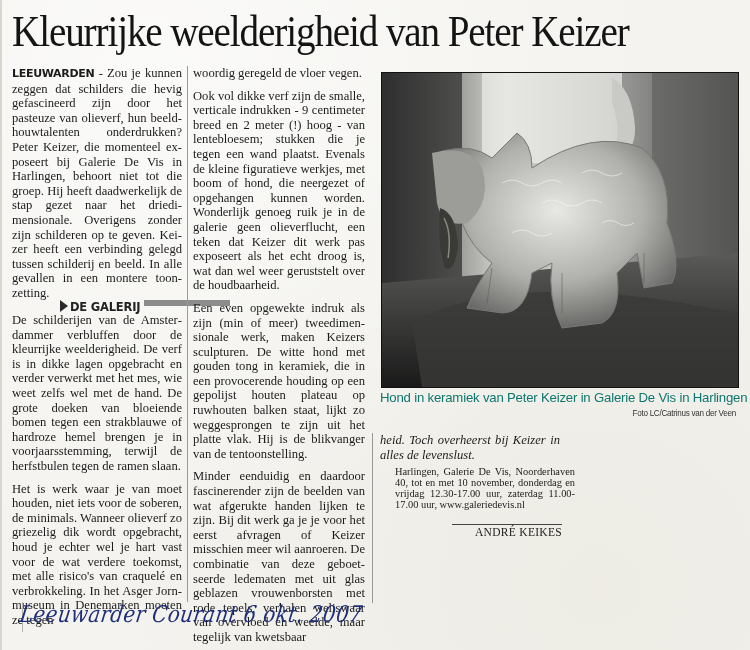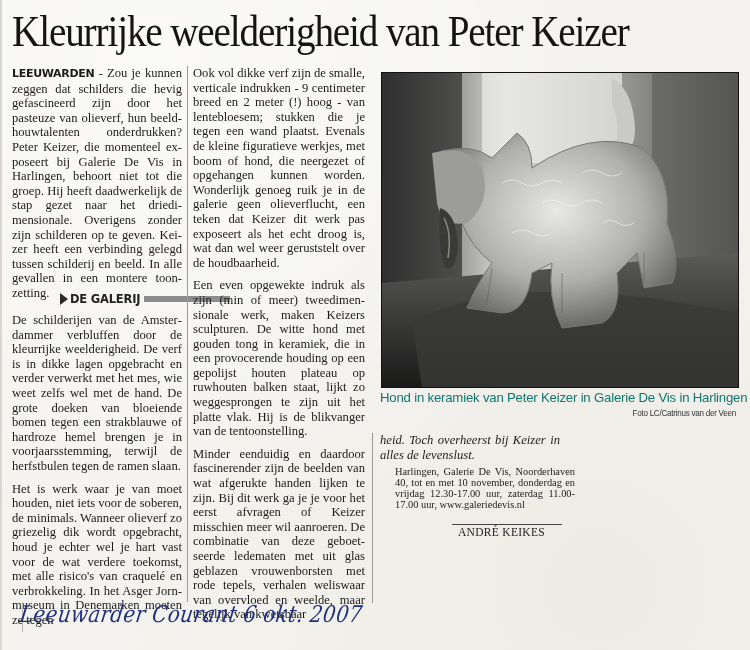--- a/index.html
+++ b/index.html
@@ -36,22 +36,22 @@
   }
   .col p { margin: 0 0 8px 0; }
   .col1 { left: 12px; top: 66px; width: 170px; }
   .col2 { left: 193px; top: 66px; width: 172px; }
   .col3 { left: 380px; top: 433px; width: 180px; font-style: italic; }
   .dateline { font-family: "DejaVu Sans", sans-serif; font-weight: bold; font-size: 11px; letter-spacing: -0.3px; }
   .col-rule {
     position: absolute; width: 1px; background: #9a9a9a;
   }
   .section-head {
-    position: absolute; left: 12px; top: 292px; width: 170px; height: 14px;
-    display: flex; align-items: center; padding-left: 48px;
+    position: absolute; left: 12px; top: 300px; width: 170px; height: 14px;
+    display: flex;  padding-left: 48px;
   }
   .section-head .arrow {
     width: 0; height: 0;
     border-top: 6px solid transparent; border-bottom: 6px solid transparent;
     border-left: 8px solid #2a2a2a;
     margin-right: 2px;
   }
   .section-head .label {
     font-family: "DejaVu Sans", sans-serif; font-weight: bold;
     font-size: 11.5px; letter-spacing: -0.2px; color: #222;
@@ -73,21 +73,21 @@
     letter-spacing: -0.3px;
     transform: scaleX(0.85); transform-origin: right top;
   }
   .info {
     position: absolute; left: 380px; top: 466px; width: 180px;
     font-family: "Liberation Serif", serif; font-size: 10.4px; line-height: 11px;
     text-align: justify; color: #222; margin-left: 15px;
   }
   .byline-rule { position: absolute; left: 452px; top: 524px; width: 110px; height: 1px; background: #444; }
   .byline {
-    position: absolute; left: 458px; top: 526px; width: 104px; 
+    position: absolute; left: 458px; top: 526px; width: 104px; text-align: right;
     font-family: "Liberation Serif", serif; font-size: 11.5px; letter-spacing: 0.3px; color: #222;
   }
   .clip-border-left { position: absolute; left: 0; top: 0; width: 2px; height: 650px; background: #d8d6cf; }
   .handwriting {
     position: absolute; left: 22px; top: 601px; width: 340px;
     font-family: "DejaVu Serif", serif; font-style: italic;
     font-size: 23px; color: #1f2f7a; letter-spacing: 0.5px;
     transform: skewX(-8deg) scaleX(0.86); transform-origin: left top;
     white-space: nowrap;
   }
@@ -112,20 +112,21 @@
 </div>
 
 <div class="col col1" style="top:313px;">
   <p>De schilderijen van de Amster­dammer verbluffen door de kleurrijke weelderigheid. De verf is in dikke lagen opge­bracht en verder verwerkt met het mes, wie weet zelfs wel met de hand. De grote doeken van bloeiende bomen tegen een strakblauwe of hardroze hemel brengen je in voorjaarsstem­ming, terwijl de herfstbulen te­gen de ramen slaan.</p>
   <p style="margin-bottom:0;">Het is werk waar je van moet houden, niet iets voor de sobe­ren, de minimals. Wanneer olie­verf zo griezelig dik wordt opge­bracht, houd je echter wel je hart vast voor de wat verdere toekomst, met alle risico's van craquelé en verbrokkeling. In het Asger Jorn-museum in De­nemarken moeten ze tegen­</p>
 </div>
 
 <div class="col-rule" style="left:187px; top:66px; height:536px;"></div>
 
 <div class="col col2">
+  <p>woordig geregeld de vloer ve­gen.</p>
   <p>Ook vol dikke verf zijn de smal­le, verticale indrukken - 9 centi­meter breed en 2 meter (!) hoog - van lentebloesem; stukken die je tegen een wand plaatst. Even­als de kleine figuratieve werk­jes, met boom of hond, die neergezet of opgehangen kun­nen worden. Wonderlijk ge­noeg ruik je in de galerie geen olieverflucht, een teken dat Kei­zer dit werk pas exposeert als het echt droog is, wat dan wel weer geruststelt over de houd­baarheid.</p>
   <p>Een even opgewekte indruk als zijn (min of meer) tweedimen­sionale werk, maken Keizers sculpturen. De witte hond met gouden tong in keramiek, die in een provocerende houding op een gepolijst houten plateau op ruwhouten balken staat, lijkt zo weggesprongen te zijn uit het platte vlak. Hij is de blikvanger van de tentoonstelling.</p>
   <p style="margin-bottom:4px;">Minder eenduidig en daardoor fascinerender zijn de beelden van wat afgerukte handen lijken te zijn. Bij dit werk ga je je voor het eerst afvragen of Keizer misschien meer wil aanroeren. De combinatie van deze geboet­seerde ledematen met uit glas geblazen vrouwenborsten met rode tepels, verhalen welis­waar van overvloed en weelde, maar tegelijk van kwetsbaar­</p>
 </div>
 
 <div class="col-rule" style="left:372px; top:433px; height:170px;"></div>
 
 <div class="photo-frame">
   <svg width="356" height="314" viewBox="0 0 356 314">
     <defs>

